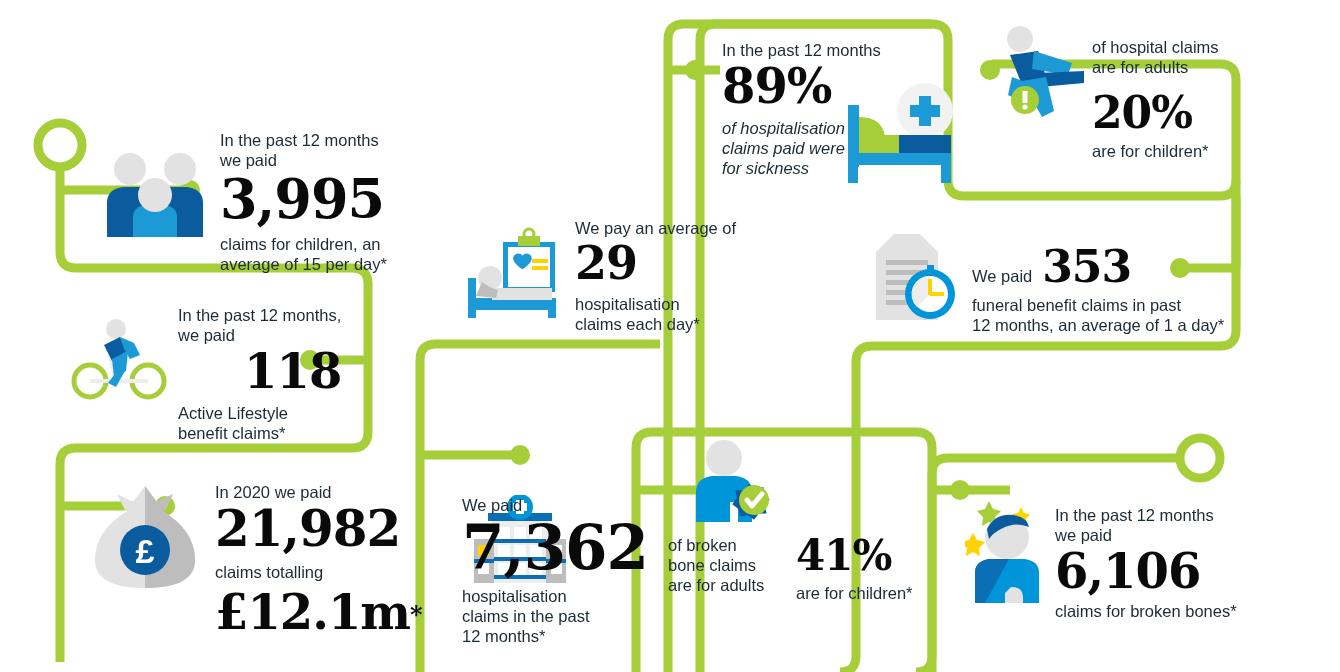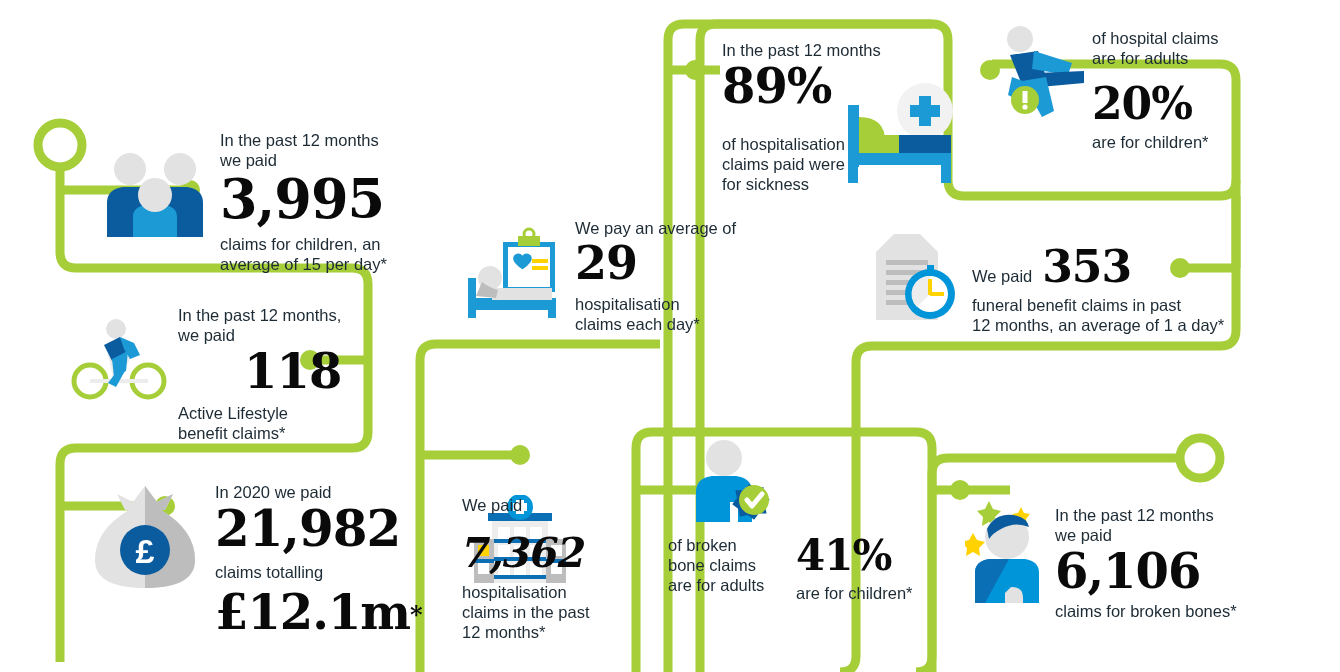--- a/index.html
+++ b/index.html
@@ -174,32 +174,32 @@
         <rect x="24" y="80" width="52" height="4" fill="#0B6FB5"></rect>
         <rect x="4" y="64" width="20" height="4" fill="#0B6FB5"></rect>
         <rect x="76" y="64" width="20" height="4" fill="#0B6FB5"></rect>
         <rect x="18" y="18" width="64" height="8" fill="#0B6FB5"></rect>
         <circle cx="50" cy="12" r="13" fill="#0095D9"></circle>
         <rect x="46" y="5" width="8" height="14" fill="#fff"></rect>
         <rect x="43" y="8" width="14" height="8" fill="#fff"></rect>
       </svg>
       <div style="position:relative;margin-top:100px;">
         <div class="lead">We paid</div>
-        <div class="big" style="font-size:41px;margin-top:18px;font-style:italic;">7,362</div>
+        <div class="big" style="font-size:61px;margin-top:2px;">7,362</div>
         <div class="sub" style="margin-top:8px;white-space:pre-line;">hospitalisation
 claims in the past
 12 months*</div>
       </div>
     </div>
   </div>
 
   <div class="card" style="left:722px;top:40px;width:230px;">
     <div class="lead">In the past 12 months</div>
     <div class="big" style="font-size:48px;margin-top:2px;">89%</div>
-    <div class="sub" style="margin-top:24px;white-space:pre-line;">of hospitalisation
+    <div class="sub" style="margin-top:8px;white-space:pre-line;font-style:italic;">of hospitalisation
 claims paid were
 for sickness</div>
   </div>
   <svg class="icon" style="left:843px;top:83px;" width="115" height="105" viewBox="0 0 115 105">
     <circle cx="82" cy="28" r="28" fill="#F2F2F2"></circle>
     <rect x="76" y="13" width="12" height="30" fill="#1B9AD6"></rect>
     <rect x="67" y="22" width="30" height="12" fill="#1B9AD6"></rect>
     <rect x="5" y="22" width="11" height="62" fill="#1B9AD6"></rect>
     <path d="M16,34 Q42,34 42,58 L16,58 Z" fill="#A6CE39"></path>
     <rect x="16" y="52" width="40" height="18" fill="#A6CE39"></rect>
@@ -214,21 +214,21 @@
     <path d="M10,30 L38,26 L46,52 L22,60 Z" fill="#0B5C9E"></path>
     <path d="M34,26 L72,38 L68,50 L32,44 Z" fill="#1B9AD6"></path>
     <path d="M38,48 L84,46 L84,58 L40,62 Z" fill="#0B5C9E"></path>
     <path d="M22,56 L46,52 L54,86 L42,92 Z" fill="#1B9AD6"></path>
     <path d="M12,52 L28,58 L20,76 L8,70 Z" fill="#1B9AD6"></path>
     <circle cx="25" cy="75" r="14" fill="#A6CE39"></circle>
     <rect x="22.5" y="66" width="5" height="12" fill="#fff"></rect>
     <circle cx="25" cy="82" r="2.6" fill="#fff"></circle>
   </svg>
   <div class="card" style="left:1092px;top:22px;width:220px;">
-    <div class="sub" style="margin-top:6px;white-space:pre-line;">of hospital claims
+    <div class="sub" style="margin-top:15px;white-space:pre-line;">of hospital claims
 are for adults</div>
     <div class="big" style="font-size:44px;margin-top:14px;">20%</div>
     <div class="sub" style="margin-top:6px;">are for children*</div>
   </div>
 
   <svg class="icon" style="left:858px;top:232px;" width="105" height="95" viewBox="0 0 105 95">
     <path d="M18,2 L62,2 L80,20 L80,88 L18,88 Z" fill="#E2E2E2"></path>
     <path d="M18,2 L18,20 L36,20 Z" fill="#fff" opacity="0"></path>
     <path d="M18,2 L36,2 L18,20 Z" fill="#fff"></path>
     <rect x="28" y="28" width="42" height="5" fill="#BDBDBD"></rect>

